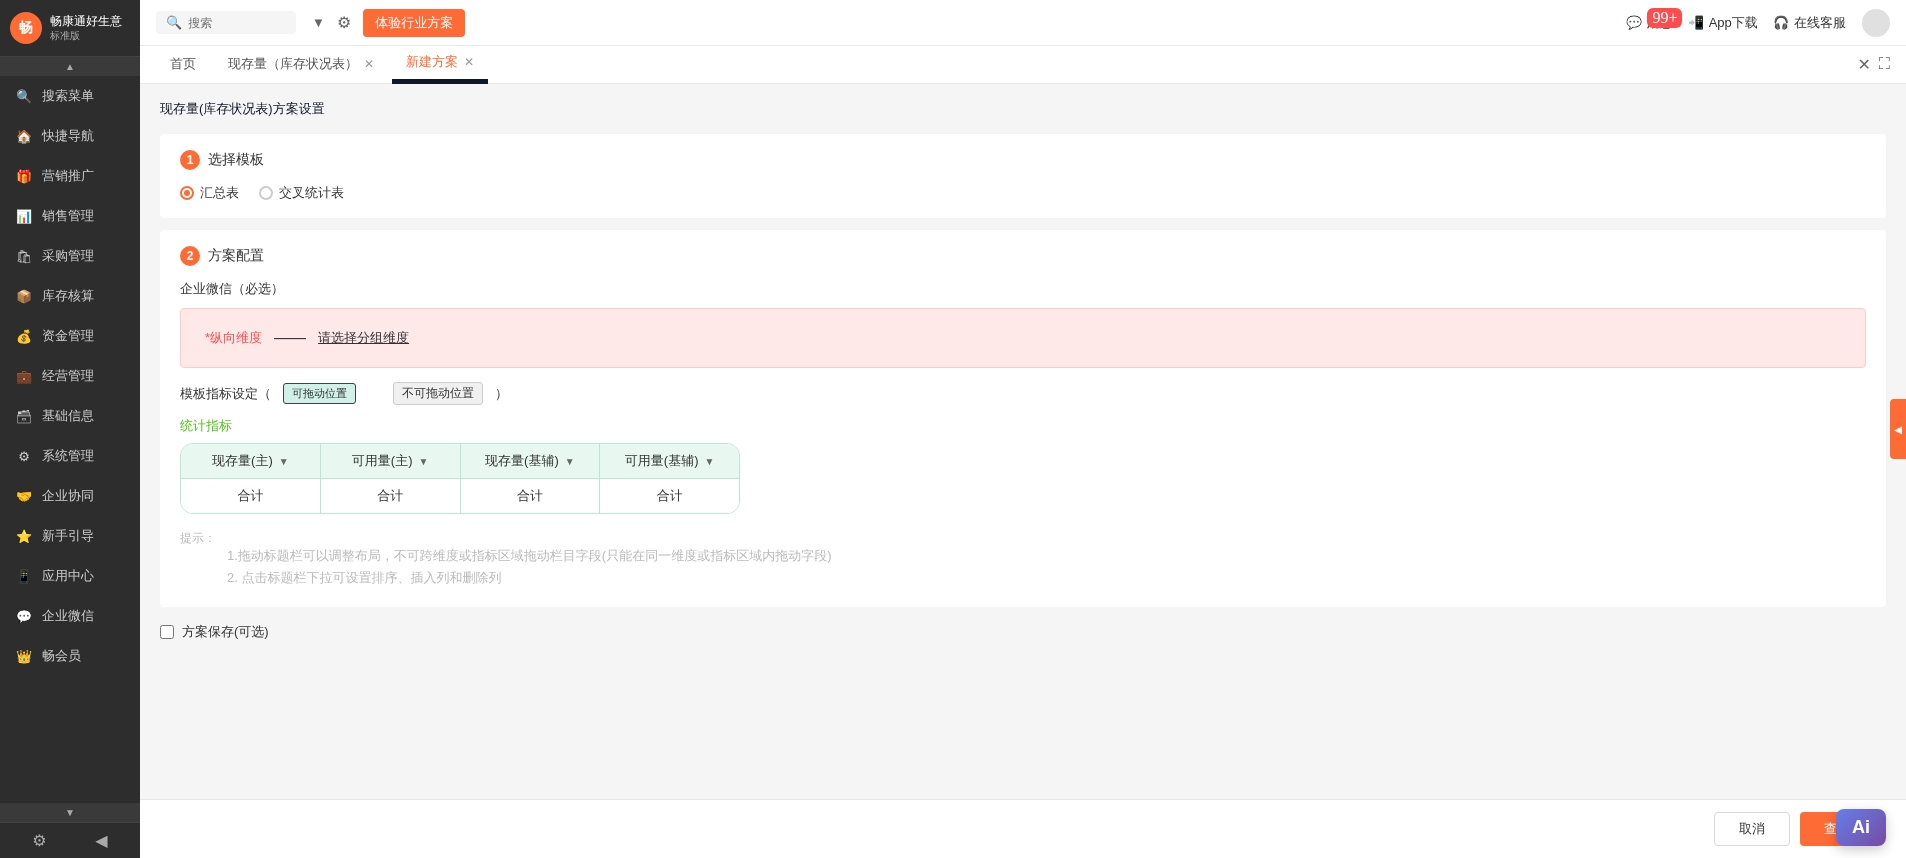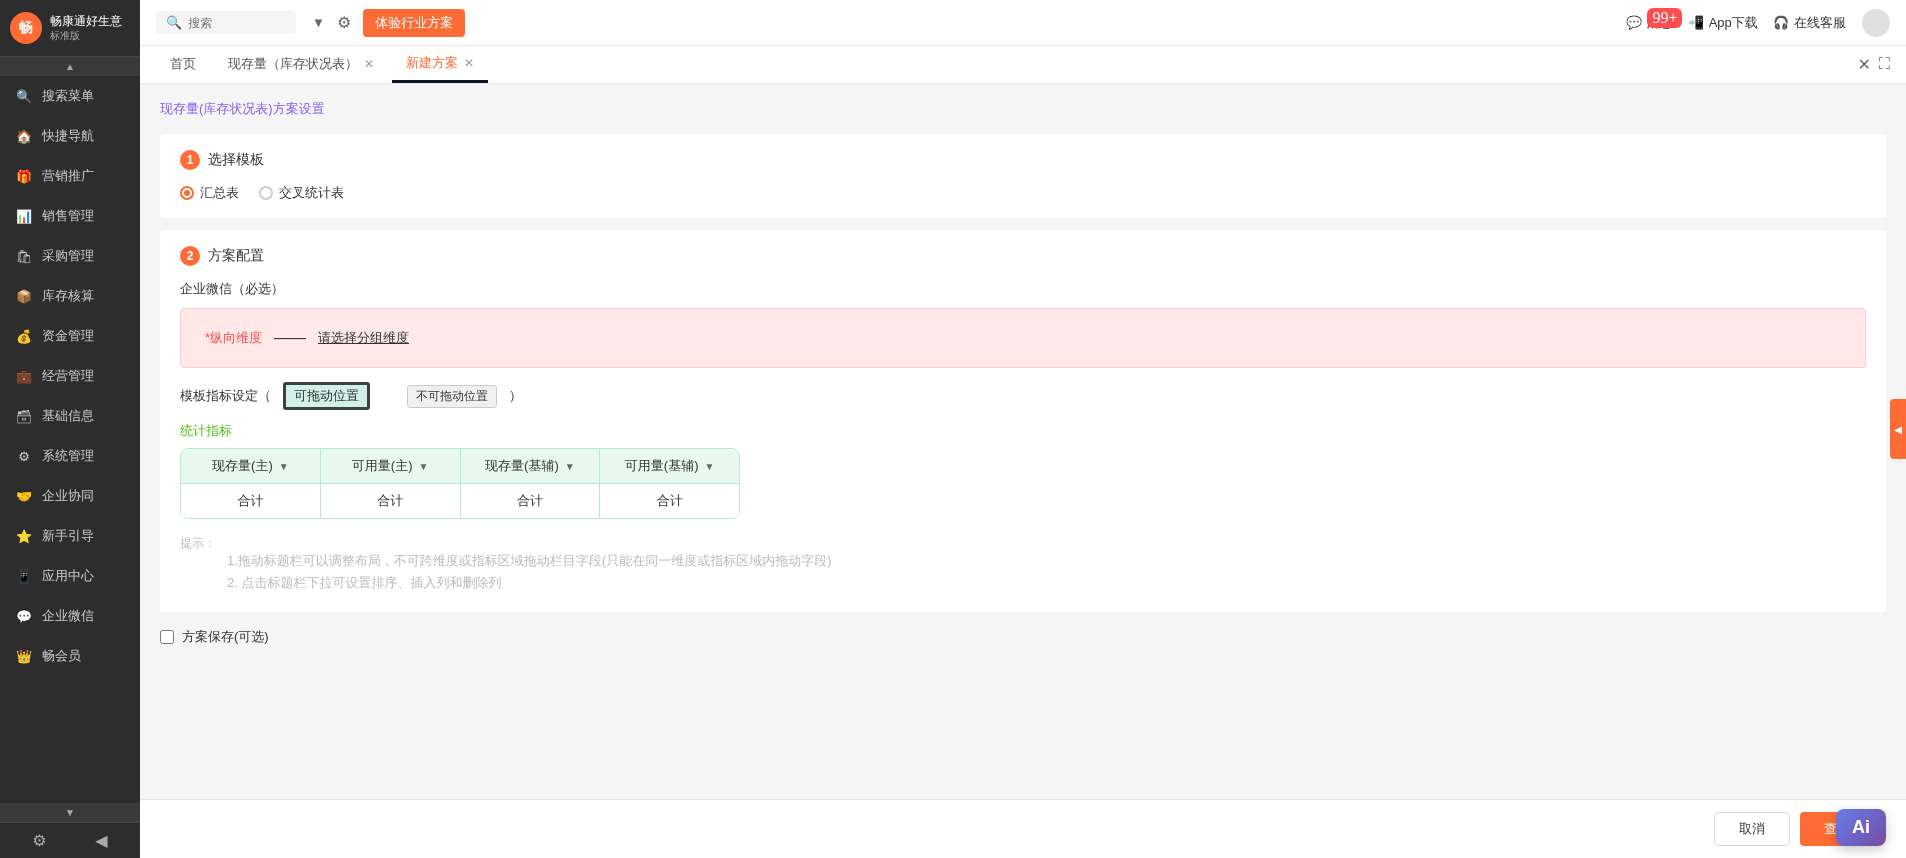--- a/index.html
+++ b/index.html
@@ -107,33 +107,33 @@
     }
     .tab {
       display: flex; align-items: center; gap: 6px;
       padding: 8px 14px;
       cursor: pointer;
       color: #555;
       font-size: 13px;
       border-bottom: 2px solid transparent;
       margin-right: 4px;
     }
-    .tab.active { color: #ff6b35; border-bottom: 3px solid #0f172a; }
+    .tab.active { color: #ff6b35; border-bottom: 6px solid #0f172a; }
     .tab-close { color: #999; font-size: 12px; cursor: pointer; }
 
     
     .content {
       flex: 1;
       overflow-y: auto;
       padding: 16px 20px;
       background: #f5f5f5;
       position: relative;
     }
 
-    .page-title { font-size: 13px; color: #8b5cf6; margin-bottom: 16px; }
+    .page-title { font-size: 13px; color: #0f172a; margin-bottom: 16px; }
 
     
     .card {
       background: #fff;
       border-radius: 4px;
       padding: 16px 20px;
       margin-bottom: 12px;
     }
 
     .section-header {
@@ -188,40 +188,40 @@
     .indicator-setting {
       display: flex;
       align-items: center;
       gap: 12px;
       margin-bottom: 12px;
       font-size: 13px;
       color: #333;
     }
     .draggable-badge {
       background: #d0f0e8;
-      border: 3px solid #404040;
+      border: 1px solid #404040;
       border-radius: 3px;
       padding: 2px 8px;
-      font-size: 13px;
+      font-size: 11px;
       color: #333;
     }
     .non-draggable-badge {
       background: #f0f0f0;
       border: 1px solid #ccc;
       border-radius: 3px;
       padding: 2px 8px;
       font-size: 12px;
       color: #333;
     }
 
     
     .stats-section-title { color: #52c41a; font-size: 13px; font-weight: 500; margin-bottom: 8px; }
     .stats-table {
       border: 1px solid #b7e8d0;
-      border-radius: 8px;
+      border-radius: 13px;
       overflow: hidden;
       display: inline-table;
       min-width: 560px;
     }
     .stats-table-header {
       display: flex;
       background: #e8f8f0;
     }
     .stats-table-body {
       display: flex;

